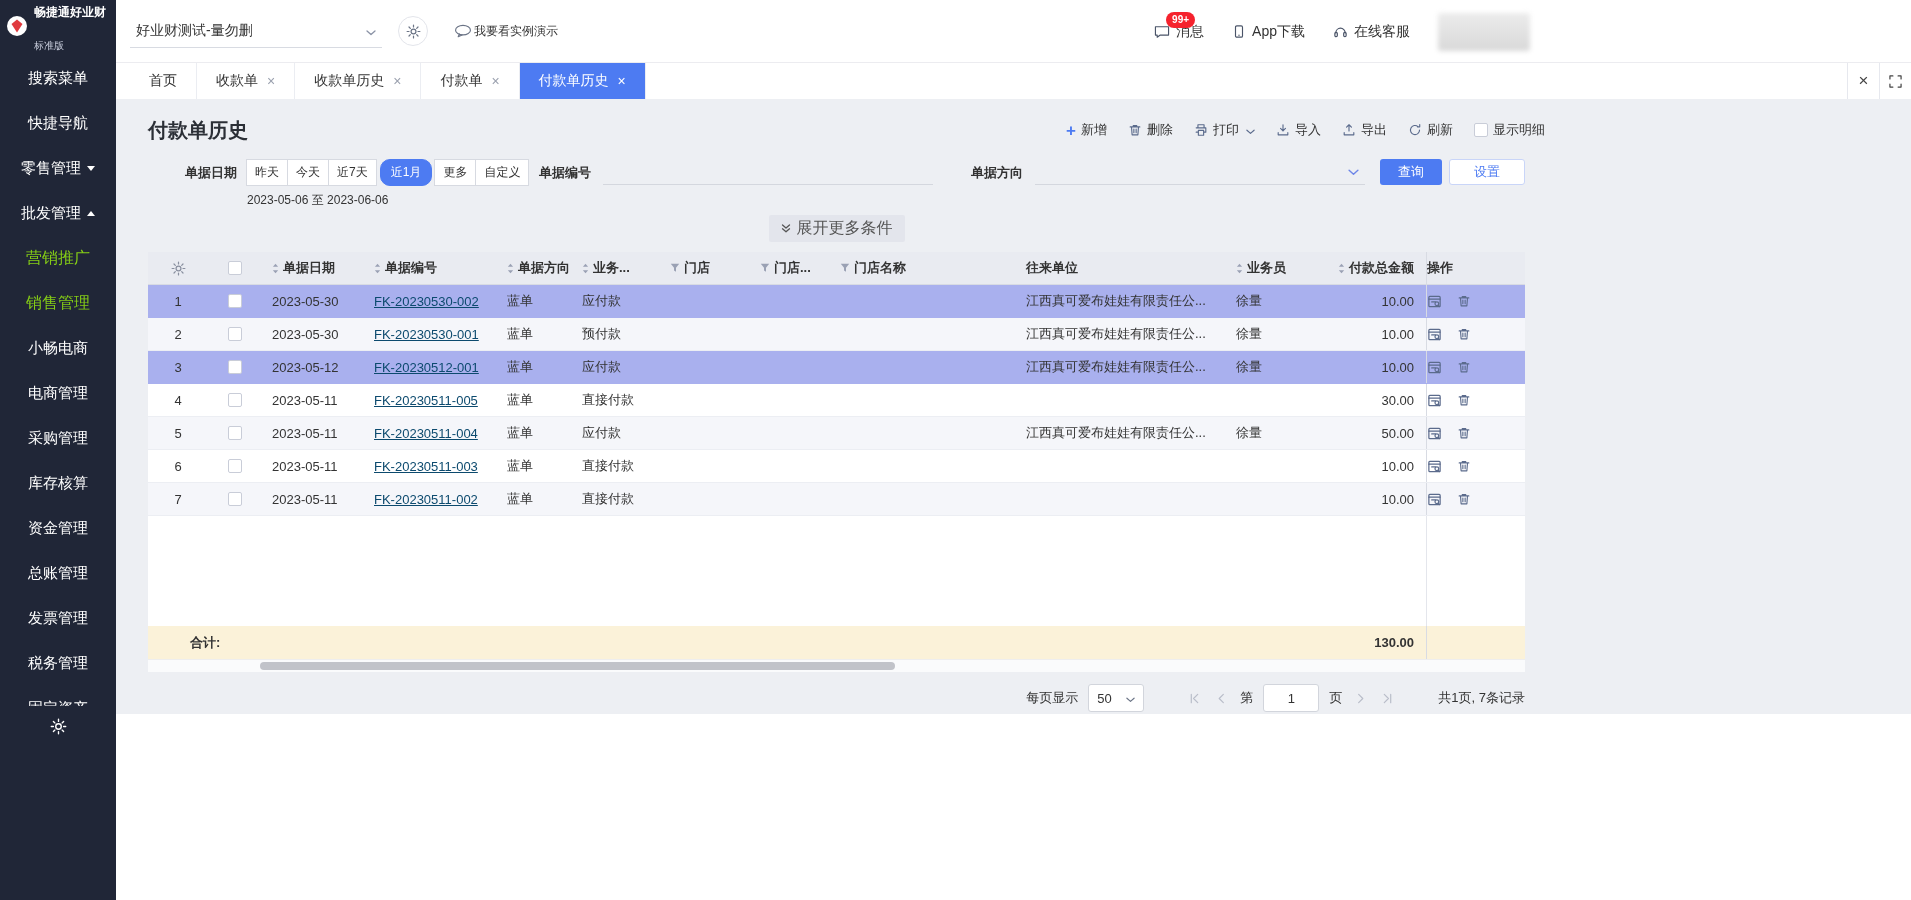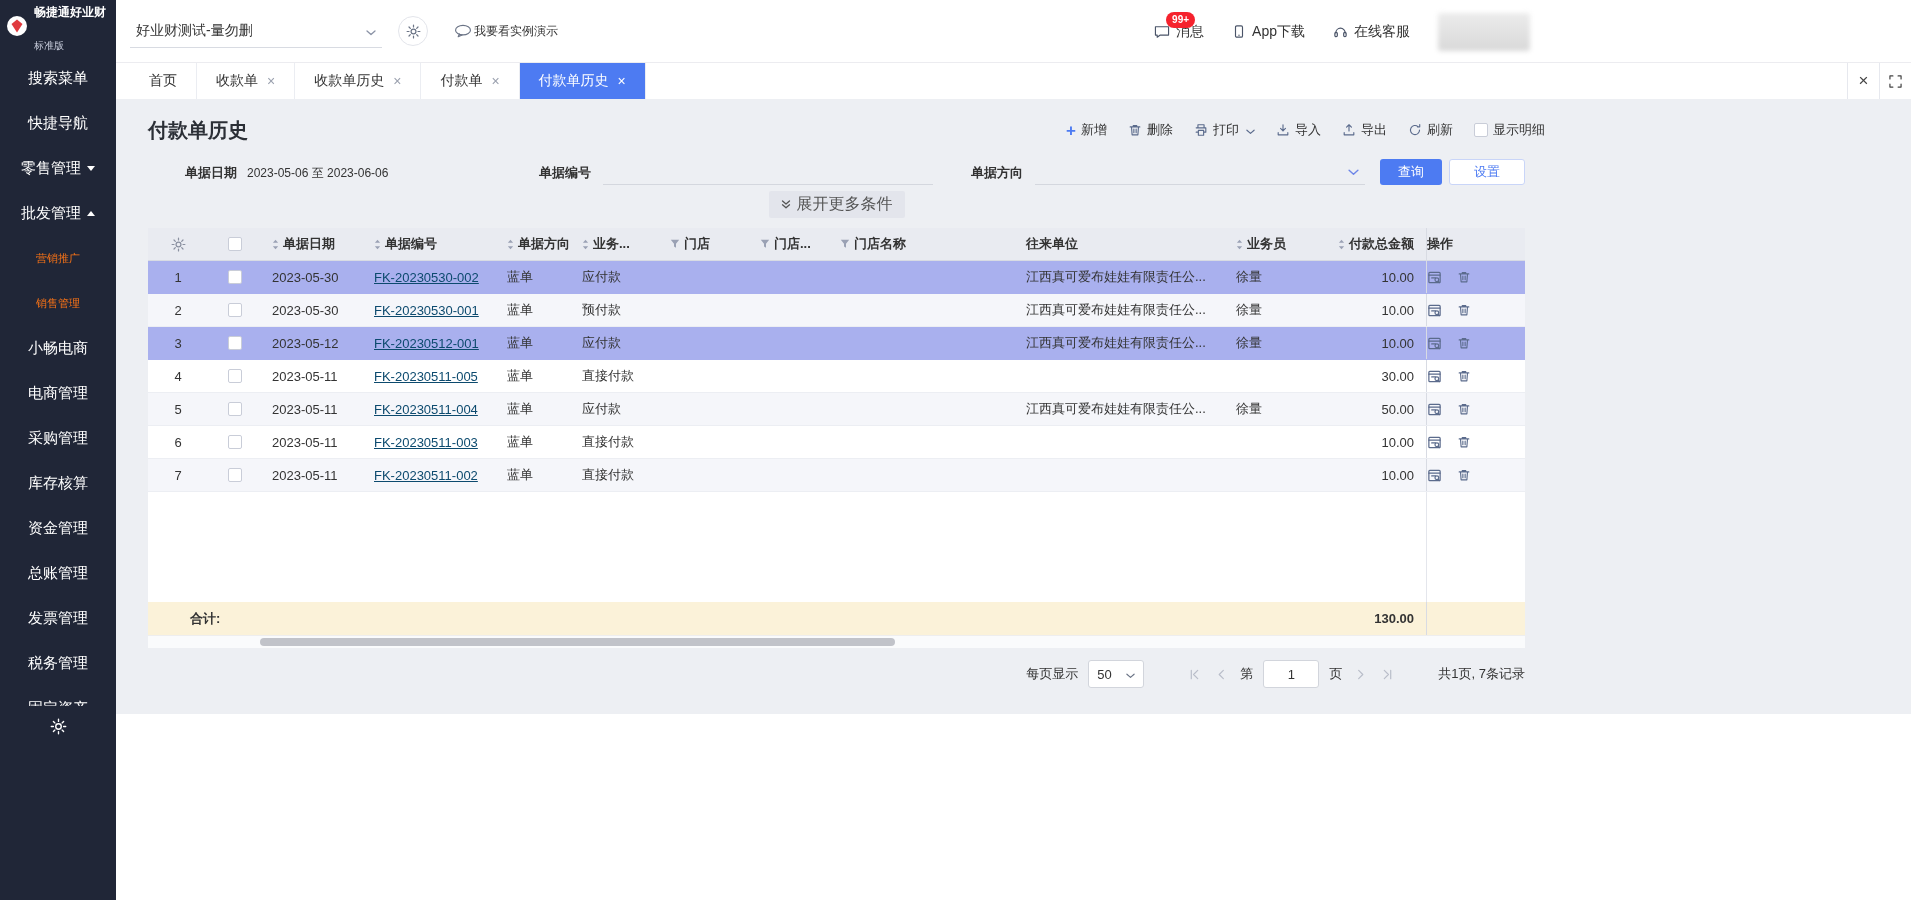--- a/index.html
+++ b/index.html
@@ -7,21 +7,21 @@
     font-family:"Liberation Sans","DejaVu Sans",sans-serif;color:#333}
   svg{fill:none;stroke:currentColor;stroke-width:1.3;stroke-linecap:round;stroke-linejoin:round}
   .app{display:flex;width:1911px;height:900px}
 
   
   .sidebar{width:116px;flex-shrink:0;background:#202637;color:#fff;position:relative;overflow:hidden}
   .logo{display:flex;align-items:center;gap:6px;padding:9px 6px;height:56px}
   .logo-brand{font-size:12px;font-weight:bold;white-space:nowrap}
   .logo-edition{font-size:10px;color:#c9cedd;margin-top:18px}
   .side-item{height:45px;display:flex;align-items:center;justify-content:center;gap:6px;font-size:15px;cursor:pointer;white-space:nowrap}
-  .side-item.child{font-size:11px;color:#f97316}
+  .side-item.child{font-size:16px;color:#84cc16}
   .tri{width:0;height:0;border-left:4px solid transparent;border-right:4px solid transparent}
   .tri.down{border-top:5px solid #fff}
   .tri.up{border-bottom:5px solid #fff}
   .side-footer{position:absolute;top:706px;left:0;width:116px;height:44px;background:#202637;display:flex;align-items:center;justify-content:center;color:#fff}
 
   
   .main{flex:1;display:flex;flex-direction:column;min-width:0}
 
   .topbar{height:63px;background:#fff;display:flex;align-items:center;padding-left:14px;position:relative;border-bottom:1px solid #ececf0}
   .ws-select{display:flex;align-items:center;justify-content:space-between;width:252px;border-bottom:1px solid #d8dbe2;padding:7px 6px;font-size:14px;cursor:pointer;color:#333}
@@ -319,20 +319,28 @@
             <span class="checkbox"></span>
             <span>显示明细</span>
           </div>
         </div>
       </div>
 
       <div class="filter-row">
         <div class="f-date">
           <span class="f-label">单据日期</span>
           <div class="f-date-main">
+            <div class="quick-group">
+              <span class="qbtn">昨天</span>
+              <span class="qbtn">今天</span>
+              <span class="qbtn">近7天</span>
+              <span class="qbtn blue">近1月</span>
+              <span class="qbtn">更多</span>
+              <span class="qbtn">自定义</span>
+            </div>
             <div class="drange">2023-05-06 至 2023-06-06</div>
           </div>
         </div>
         <div class="f-field">
           <span class="f-label">单据编号</span>
           <div class="f-input"></div>
         </div>
         <div class="f-field" style="margin-left:38px">
           <span class="f-label">单据方向</span>
           <div class="f-input">

